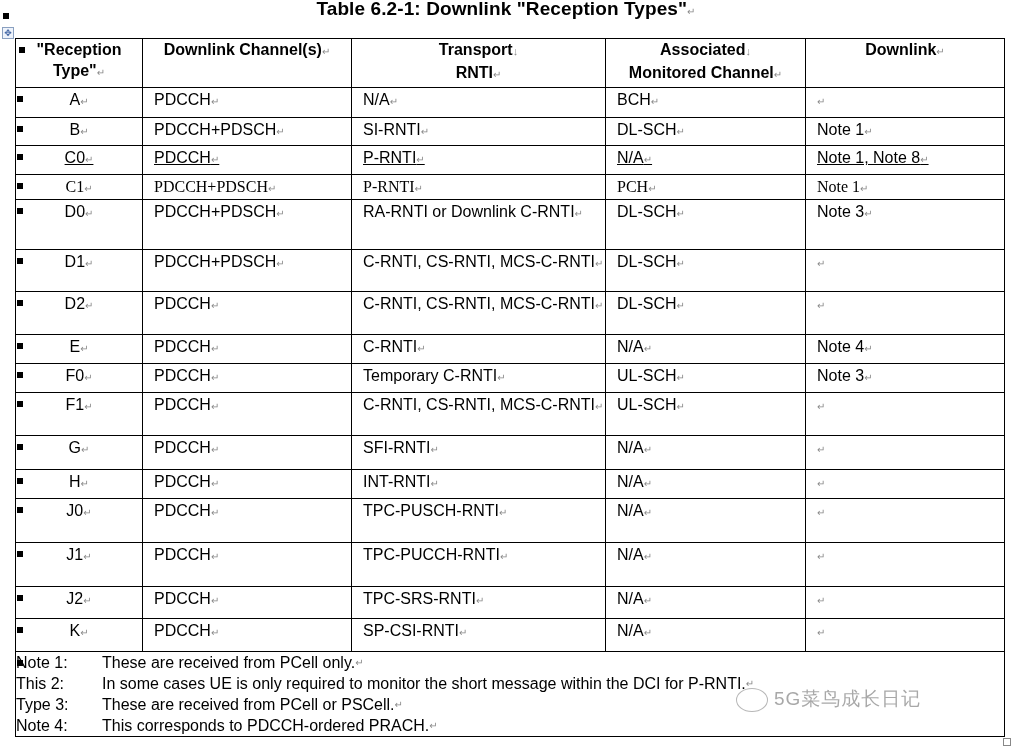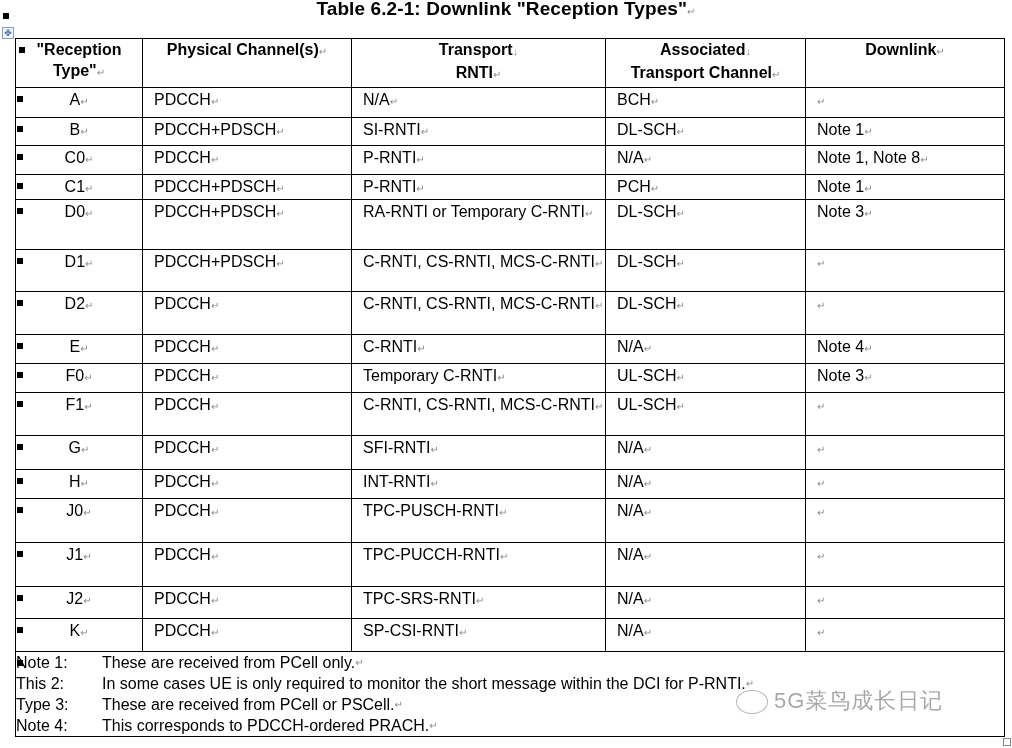--- a/index.html
+++ b/index.html
@@ -19,21 +19,21 @@
   table.spec td, table.spec th { border: 1.5px solid #000; vertical-align: top; padding: 0;
                font-size: 16px; line-height: 21px; }
   table.spec th { font-weight: bold; text-align: center; padding-top: 0px; }
   td .cell { padding: 1px 0 0 11px; }
   td.c0 .cell { text-align: center; padding-left: 0; }
   .rowbullet { position: absolute; left: 3px; width: 6px; height: 6px; background: #000; }
   .cell-wrap { position: relative; }
   .notes td { font-size: 16px; line-height: 21px; padding: 0 0 0 10px; }
   .note-line { display: flex; }
   .note-label { width: 86px; }
-  .watermark { position: absolute; left: 736px; top: 686px; color: #9a9a9a; font-size: 22px;
+  .watermark { position: absolute; left: 736px; top: 686px; color: #9a9a9a; font-size: 19px;
                letter-spacing: 1px; opacity: 0.85; text-align: right; }
   .watermark .bubble { display: inline-block; width: 30px; height: 22px; border: 1.5px solid #aaa;
                border-radius: 50%; vertical-align: middle; margin-right: 6px; position: relative; }
   .resize-handle { position: absolute; left: 1003px; top: 738px; width: 6px; height: 6px;
                border: 1px solid #888; background: #fff; }
 </style>
 </head>
 <body>
 
 <div class="doc-bullet"></div>
@@ -51,29 +51,29 @@
       <col style="width:199px">
   </colgroup>
   <thead>
     <tr style="height:49px">
       <th>
         <div class="cell-wrap"><span class="rowbullet" style="top:8px"></span>
         <span>"Reception</span><br>
         <span>Type"</span><span class="pm">↵</span></div>
       </th>
       <th>
-        <span>Physical Channel(s)</span><span class="pm">↵</span>
+        <span>Downlink Channel(s)</span><span class="pm">↵</span>
       </th>
       <th>
         <span>Transport</span><span class="arrow">↓</span><br>
         <span>RNTI</span><span class="pm">↵</span>
       </th>
       <th>
         <span>Associated</span><span class="arrow">↓</span><br>
-        <span>Transport Channel</span><span class="pm">↵</span>
+        <span>Monitored Channel</span><span class="pm">↵</span>
       </th>
       <th>
         <span>Downlink</span><span class="pm">↵</span>
       </th>
     </tr>
   </thead>
   <tbody id="rows">
       <tr style="height: 30px;">
         <td class="c0">
           <div class="cell cell-wrap"><span class="rowbullet" style="top: 8px; left: 1px;"></span><span>A</span><span class="pm">↵</span></div>
@@ -101,38 +101,38 @@
         <td class="c2">
           <div class="cell cell-wrap"><span>SI-RNTI</span><span class="pm">↵</span></div>
         </td>
         <td class="c3">
           <div class="cell cell-wrap"><span>DL-SCH</span><span class="pm">↵</span></div>
         </td>
         <td class="c4">
           <div class="cell cell-wrap"><span>Note 1</span><span class="pm">↵</span></div>
         </td>
       </tr>
-      <tr style="height: 29px;">
+      <tr style="height: 29px; text-decoration: underline;">
         <td class="c0">
           <div class="cell cell-wrap"><span class="rowbullet" style="top: 8px; left: 1px;"></span><span>C0</span><span class="pm">↵</span></div>
         </td>
         <td class="c1">
           <div class="cell cell-wrap"><span>PDCCH</span><span class="pm">↵</span></div>
         </td>
         <td class="c2">
           <div class="cell cell-wrap"><span>P-RNTI</span><span class="pm">↵</span></div>
         </td>
         <td class="c3">
           <div class="cell cell-wrap"><span>N/A</span><span class="pm">↵</span></div>
         </td>
         <td class="c4">
           <div class="cell cell-wrap"><span>Note 1, Note 8</span><span class="pm">↵</span></div>
         </td>
       </tr>
-      <tr style="height: 14px;">
+      <tr style="height: 14px; font-family: Liberation Serif, serif;">
         <td class="c0">
           <div class="cell cell-wrap"><span class="rowbullet" style="top: 8px; left: 1px;"></span><span>C1</span><span class="pm">↵</span></div>
         </td>
         <td class="c1">
           <div class="cell cell-wrap"><span>PDCCH+PDSCH</span><span class="pm">↵</span></div>
         </td>
         <td class="c2">
           <div class="cell cell-wrap"><span>P-RNTI</span><span class="pm">↵</span></div>
         </td>
         <td class="c3">
@@ -143,21 +143,21 @@
         </td>
       </tr>
       <tr style="height: 50px;">
         <td class="c0">
           <div class="cell cell-wrap"><span class="rowbullet" style="top: 8px; left: 1px;"></span><span>D0</span><span class="pm">↵</span></div>
         </td>
         <td class="c1">
           <div class="cell cell-wrap"><span>PDCCH+PDSCH</span><span class="pm">↵</span></div>
         </td>
         <td class="c2">
-          <div class="cell cell-wrap"><span>RA-RNTI or Temporary C-RNTI</span><span class="pm">↵</span></div>
+          <div class="cell cell-wrap"><span>RA-RNTI or Downlink C-RNTI</span><span class="pm">↵</span></div>
         </td>
         <td class="c3">
           <div class="cell cell-wrap"><span>DL-SCH</span><span class="pm">↵</span></div>
         </td>
         <td class="c4">
           <div class="cell cell-wrap"><span>Note 3</span><span class="pm">↵</span></div>
         </td>
       </tr>
       <tr style="height: 42px;">
         <td class="c0">

